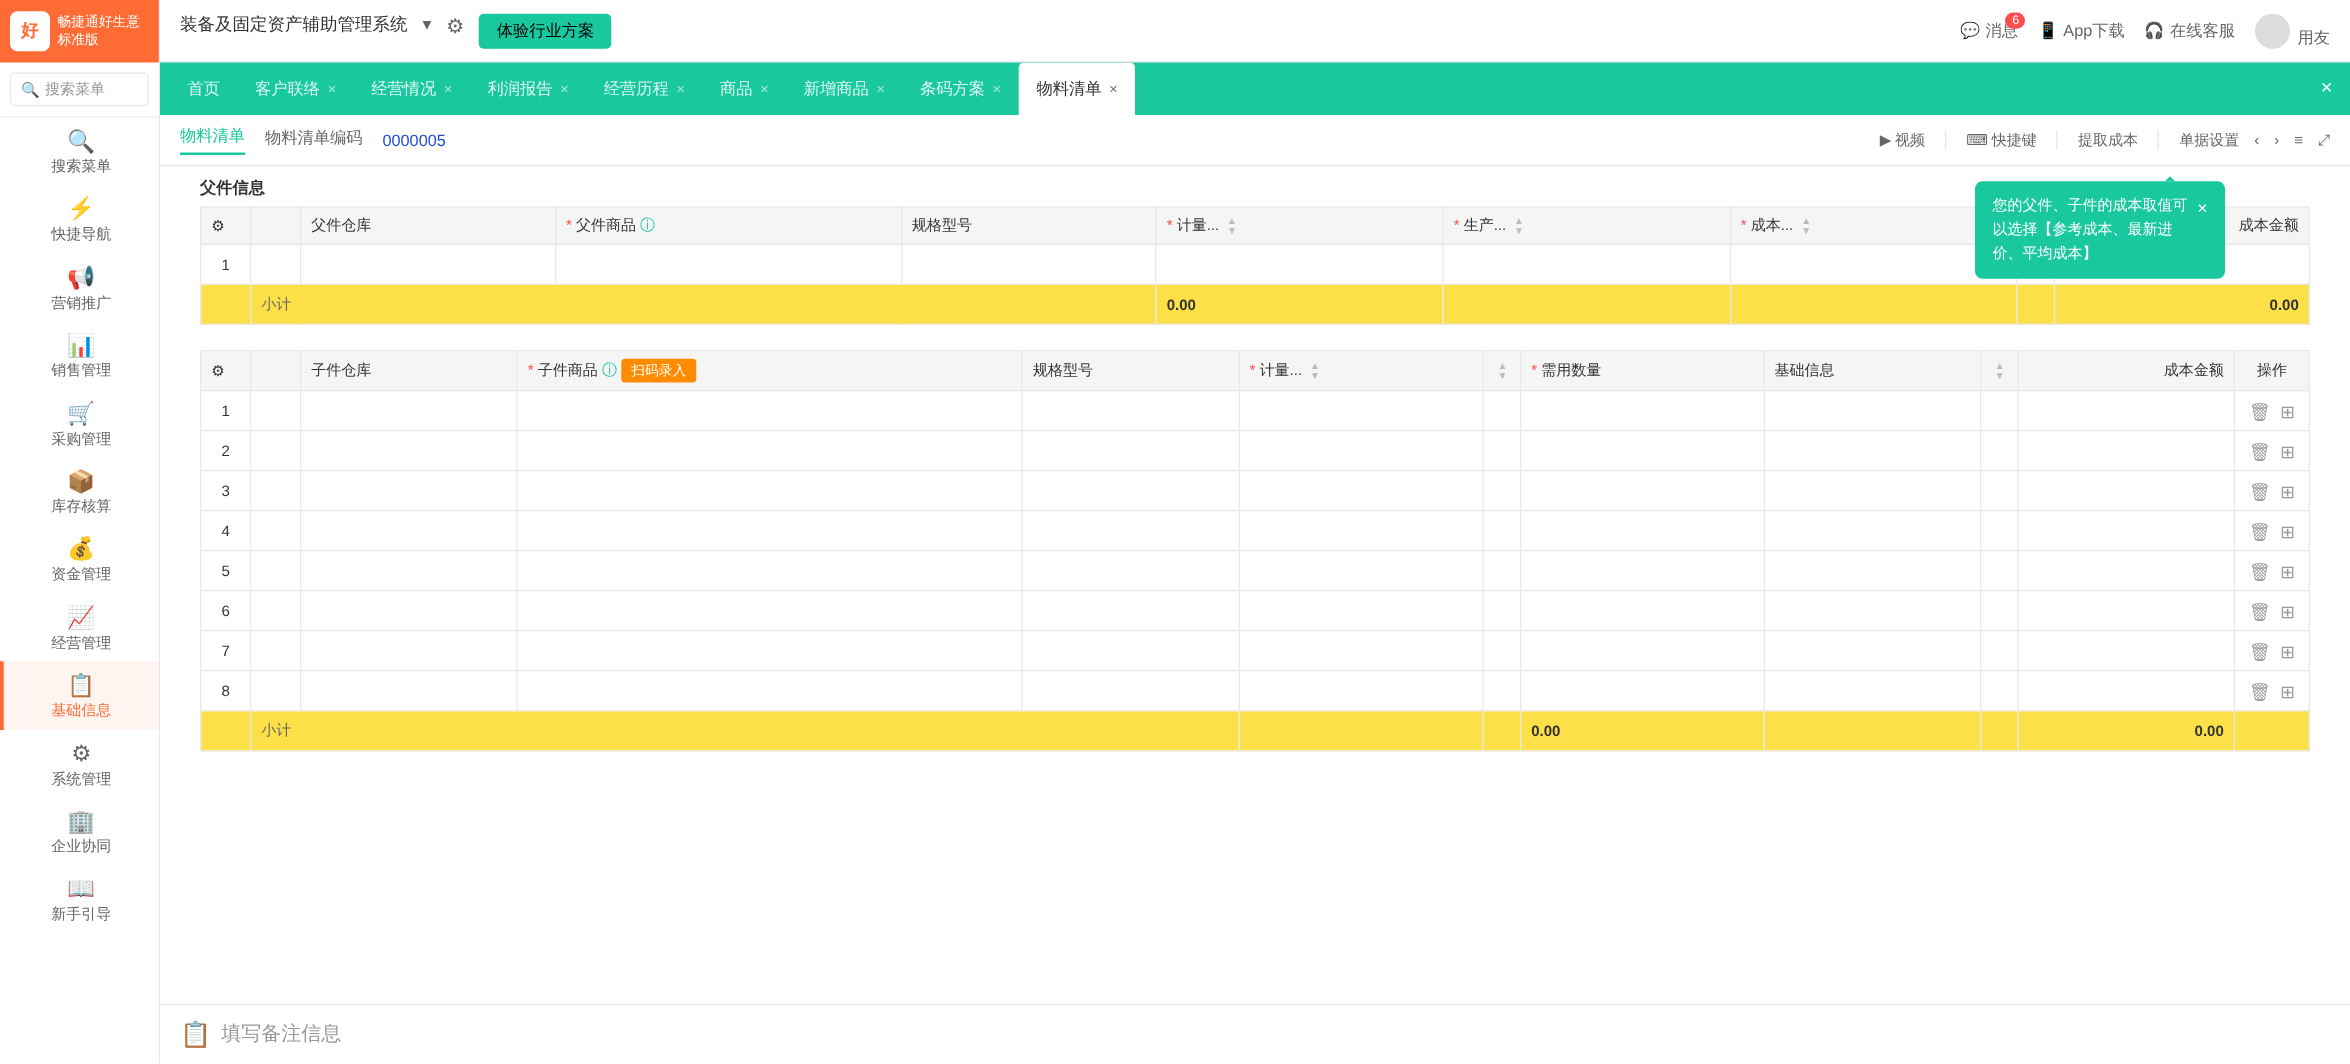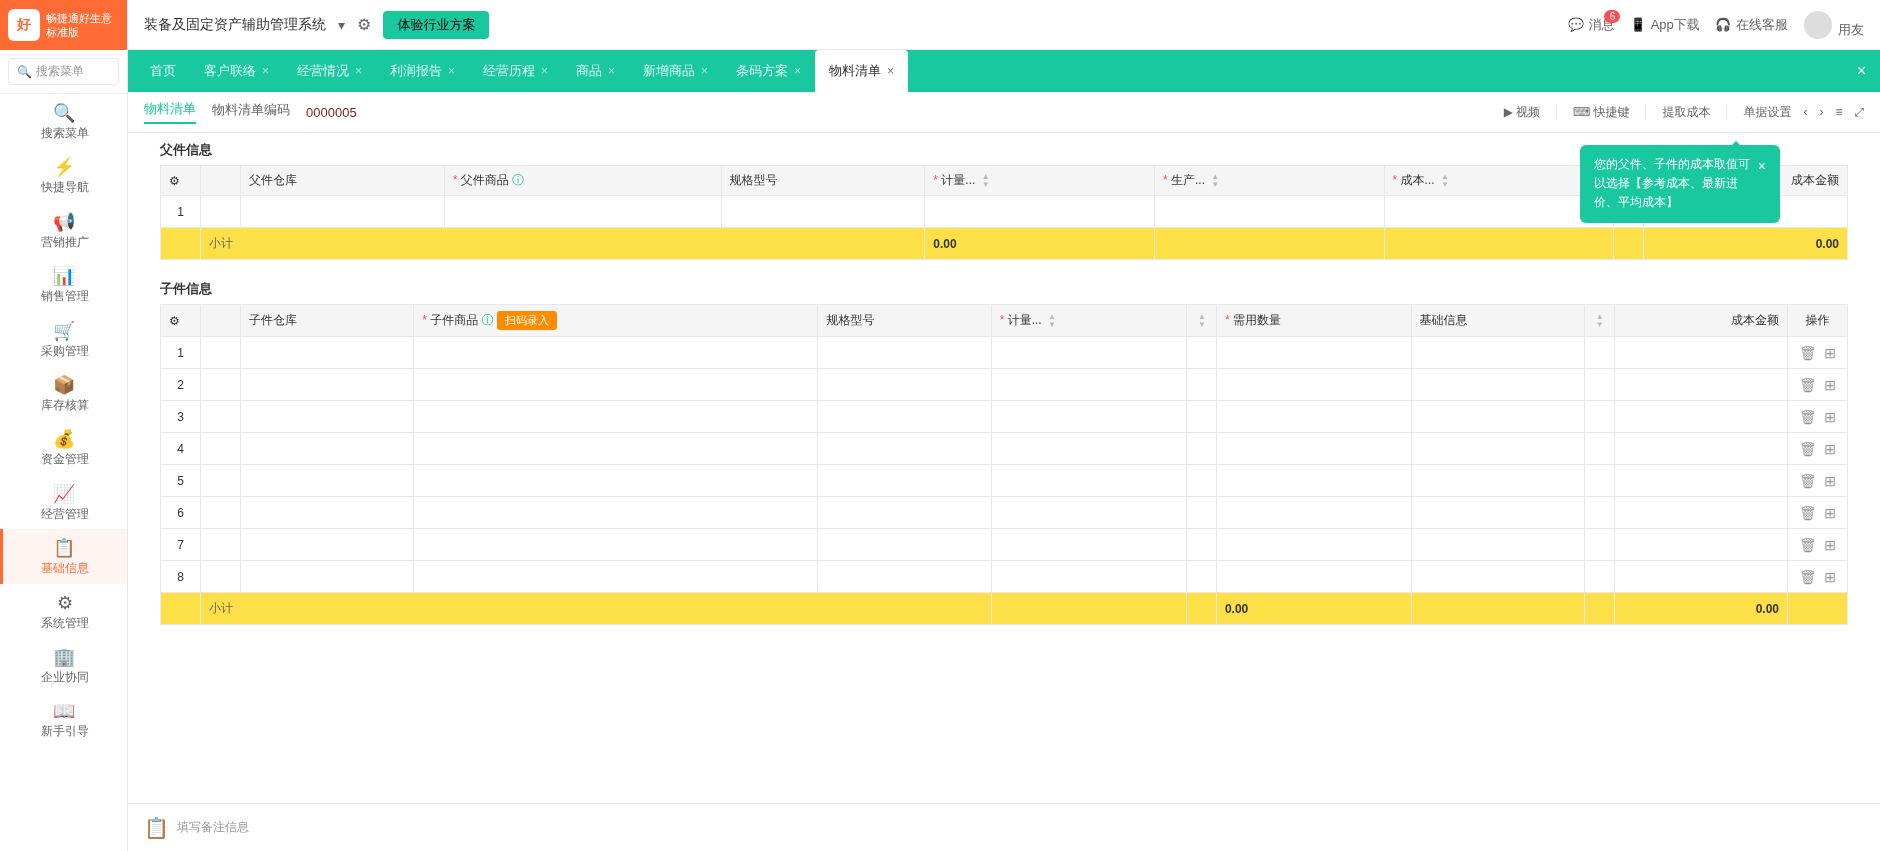--- a/index.html
+++ b/index.html
@@ -92,21 +92,21 @@
       height: 50px;
       display: flex;
       align-items: center;
       justify-content: space-between;
       padding: 0 16px;
       border-bottom: 1px solid #e8e8e8;
       flex-shrink: 0;
     }
     .top-header-left {
       display: flex;
-      align-items: center;
+      align-items: flex-start;
       gap: 12px;
     }
     .system-title {
       font-size: 14px;
       color: #333;
       font-weight: 500;
     }
     .header-dropdown {
       color: #666;
       font-size: 14px;
@@ -235,21 +235,21 @@
       cursor: pointer;
       padding-bottom: 4px;
     }
     .page-tab.active {
       color: #1ac8a0;
       border-bottom: 2px solid #1ac8a0;
       font-weight: 500;
     }
     .page-code {
       font-size: 13px;
-      color: #7f1d1d;
+      color: #1d4ed8;
       text-align: right;
     }
     .page-header-right {
       margin-left: auto;
       display: flex;
       align-items: center;
       gap: 12px;
       font-size: 12px;
       color: #666;
     }
@@ -362,21 +362,21 @@
       padding: 0 16px;
       background: #fff;
       flex-shrink: 0;
     }
     .bottom-icon {
       font-size: 20px;
       color: #1ac8a0;
       cursor: pointer;
     }
     .bottom-text {
-      font-size: 12px;
+      font-size: 16px;
       color: #999;
       margin-left: 8px;
     }
 
     .th-sort {
       display: inline-flex;
       flex-direction: column;
       margin-left: 3px;
       font-size: 8px;
       color: #bbb;
@@ -619,21 +619,20 @@
               <td></td>
               <td></td>
               <td></td>
               <td style="text-align:right;font-weight:600;">0.00</td>
             </tr>
           </tbody>
         </table>
       </div>
 
       <div class="section" style="margin-top:12px;">
-        <div class="section-title">子件信息</div>
         <table class="data-table">
           <thead>
             <tr>
               <th style="width:40px;">⚙</th>
               <th style="width:40px;"></th>
               <th>子件仓库</th>
               <th>
                 <span class="required-star">*</span> 子件商品
                 <span style="color:#1ac8a0;">ⓘ</span>
                 <button class="scan-btn">扫码录入</button>

